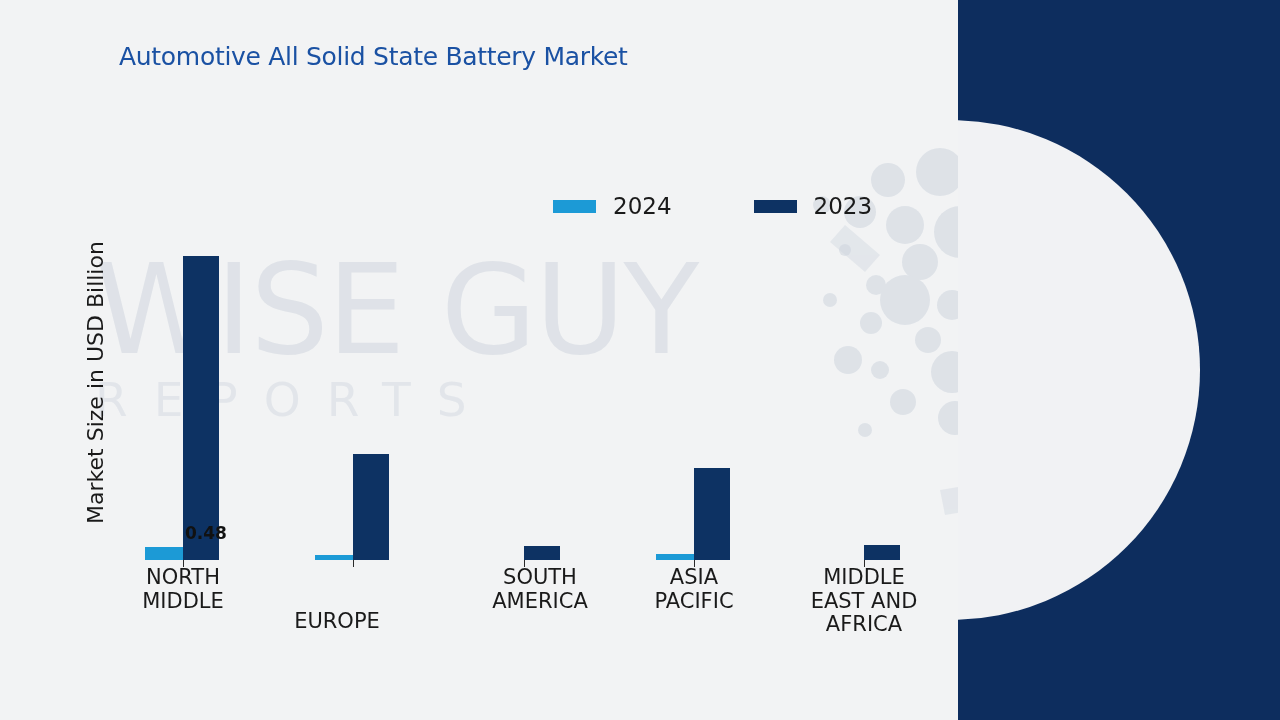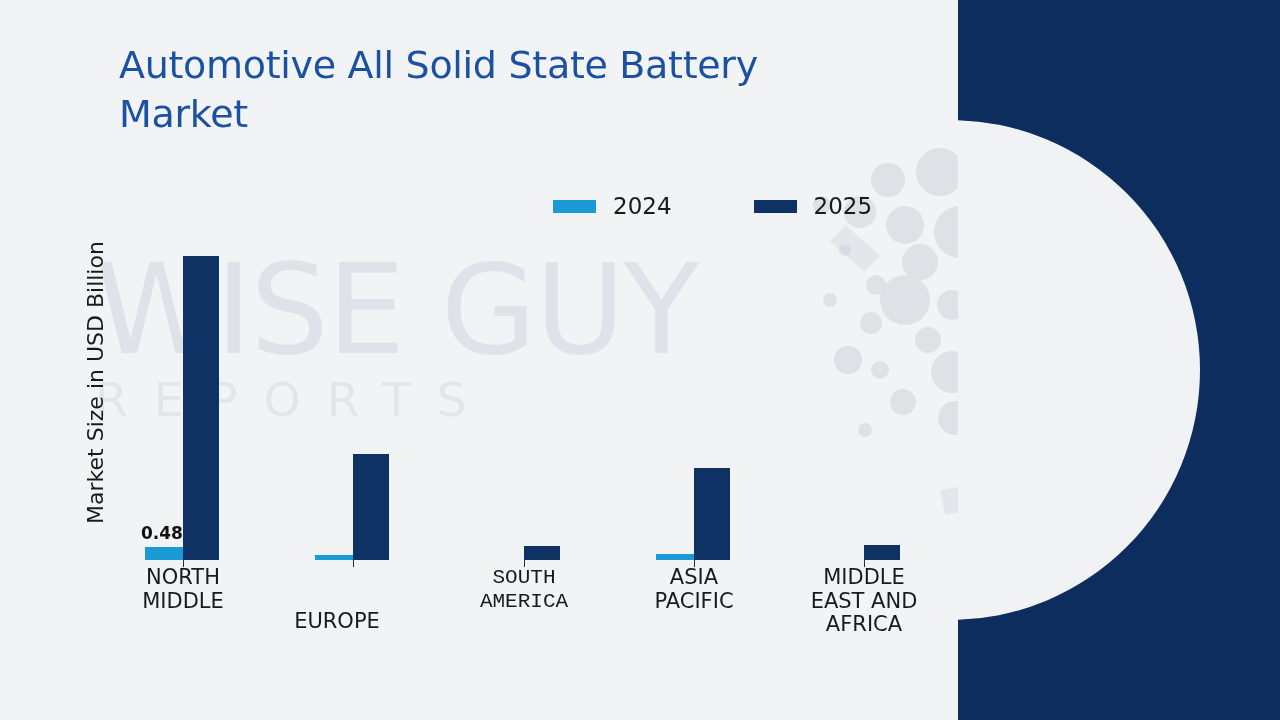--- a/index.html
+++ b/index.html
@@ -52,21 +52,21 @@
     background:#0d2d5e;
     overflow:hidden;
   }
 
   
   .title {
     position:absolute;
     left:119px; top:41px;
     width:740px;
     font-family:"DejaVu Sans", sans-serif;
-    font-size:38px;
+    font-size:25px;
     font-weight:400;
     color:#1a51a3;
     line-height:1.28;
     letter-spacing:-.3px;
   }
 
   
   .ylabel {
     position:absolute;
     left:-100px; top:370px;
@@ -119,20 +119,21 @@
     width:1px; height:7px;
     background:#2a2a2a;
   }
   .datalabel {
     position:absolute;
     font-family:"DejaVu Sans", sans-serif;
     font-size:17px;
     font-weight:bold;
     color:#111;
     white-space:nowrap;
+    margin-left:44px;
   }
   .cat-label {
     position:absolute;
     top:566px;
     text-align:center;
     font-family:"DejaVu Sans", sans-serif;
     font-size:21px;
     color:#1a1a1a;
     line-height:1.12;
   }
@@ -189,21 +190,21 @@
 
   <div class="ylabel">Market Size in USD Billion</div>
 
   <div class="legend">
     <div class="legend-item">
       <span class="legend-swatch bar-2024"></span>
       <span class="legend-label">2024</span>
     </div>
     <div class="legend-item">
       <span class="legend-swatch bar-2032"></span>
-      <span class="legend-label">2025</span>
+      <span class="legend-label">2023</span>
     </div>
   </div>
 
   <div class="plot" id="plot">
       <div class="group" style="left: 33px; width: 100px;">
         <div class="bar bar-2024" style="left: 12px; width: 38px; height: 13px;"></div>
         <div class="bar bar-2032" style="left: 50px; width: 36px; height: 304px;"></div>
         <div class="tick" style="left: 50px;"></div>
         <div class="datalabel" style="left: 8px; bottom: 17px;">0.48</div>
       </div>
@@ -222,21 +223,21 @@
         <div class="tick" style="left: 50px;"></div>
       </div>
       <div class="group" style="left: 714px; width: 100px;">
         <div class="bar bar-2032" style="left: 50px; width: 36px; height: 15px;"></div>
         <div class="tick" style="left: 50px;"></div>
       </div>
     </div>
   <div id="catlabels">
       <div class="cat-label" style="left: 118px; width: 130px;">NORTH MIDDLE</div>
       <div class="cat-label" style="left: 272px; width: 130px; margin-top: 44px;">EUROPE</div>
-      <div class="cat-label" style="left: 459px; width: 130px; font-family: Liberation Mono, monospace;">SOUTH AMERICA</div>
+      <div class="cat-label" style="left: 475px; width: 130px;">SOUTH AMERICA</div>
       <div class="cat-label" style="left: 629px; width: 130px; text-align: center;">ASIA PACIFIC</div>
       <div class="cat-label" style="left: 809px; width: 110px;">MIDDLE EAST AND AFRICA</div>
     </div>
 
   <div class="right-panel">
     
     
     
     
   </div>

